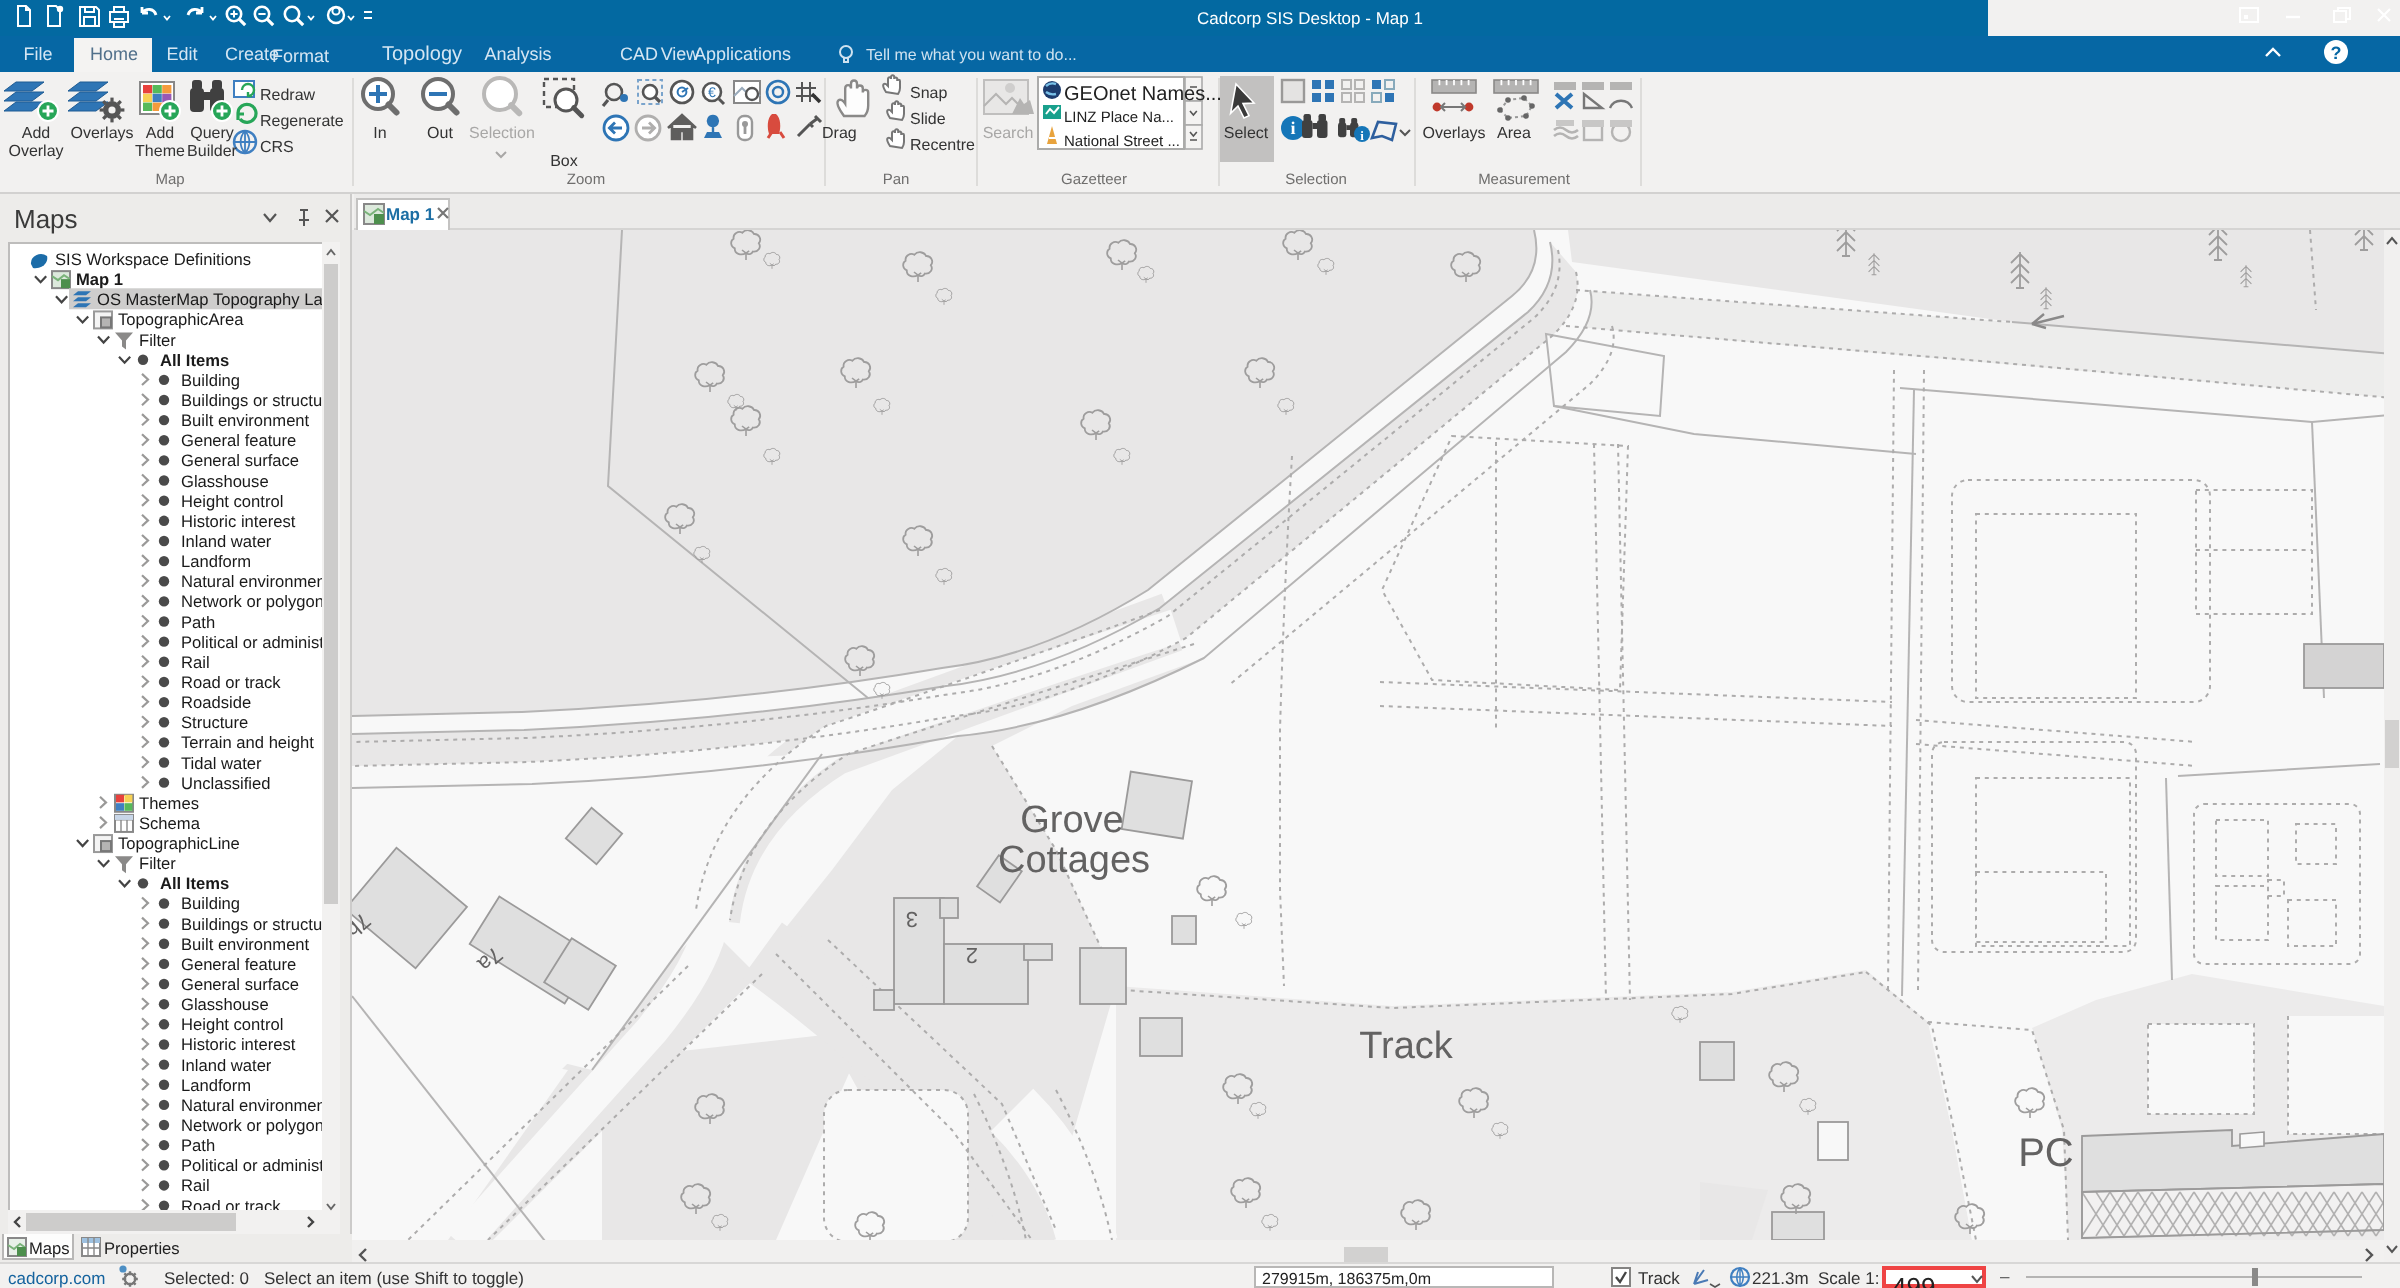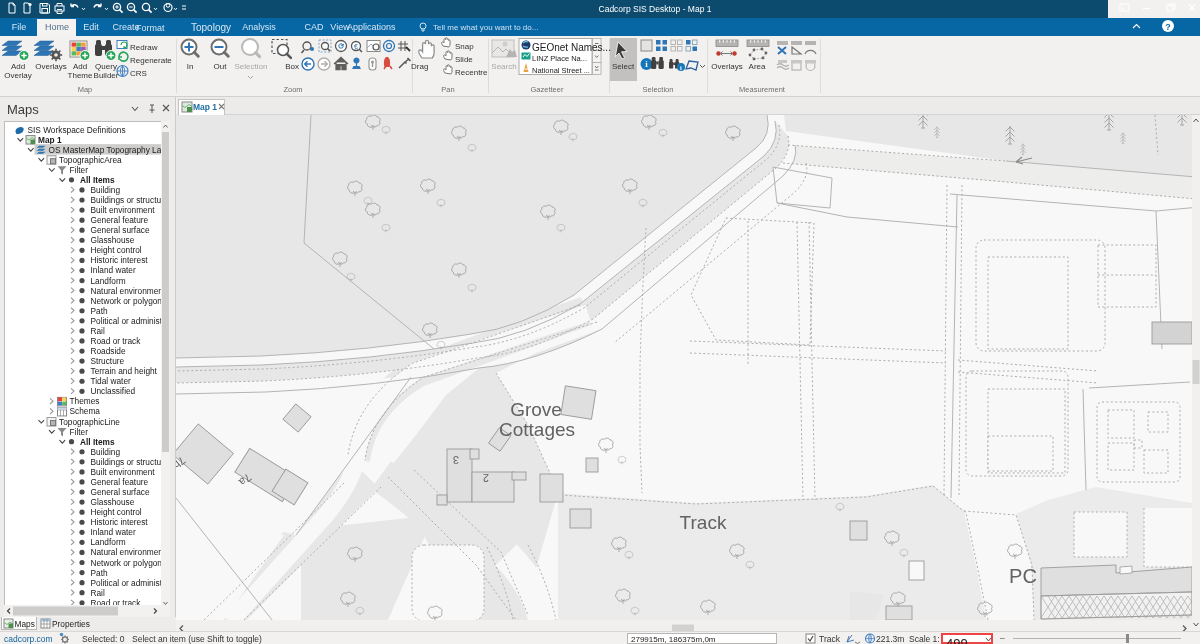--- a/index.html
+++ b/index.html
@@ -1,20 +1,20 @@
 <!DOCTYPE html>
 <html><head><meta charset="utf-8">
 <style>
 * { margin:0; padding:0; box-sizing:border-box; }
 html,body { width:1200px; height:644px; overflow:hidden; }
 body { font-family:"Liberation Sans", sans-serif; position:relative; background:#f2f1f0; }
 div { position:absolute; }
 </style></head>
 <body>
-<div style="position:absolute;left:0;top:0;width:1108px;height:18px;background:#0c4a6e">
+<div style="position:absolute;left:0;top:0;width:994px;height:18px;background:#0369a1">
     <svg width="200" height="18" style="position:absolute;left:0;top:0" fill="none" stroke="#fff" stroke-width="1">
       <path d="M9,3 h4 l2,2 v8 h-6 z M13,3 v2 h2"></path>
       <path d="M24,3 h4 l2,2 v8 h-6 z"></path>
       <circle cx="30" cy="4.5" r="1.6" fill="#fff" stroke="none"></circle>
       <path d="M40,3.5 h8 l1.5,1.5 v8 h-9.5 z"></path>
       <rect x="42" y="8.5" width="5.5" height="4.5"></rect>
       <rect x="42.5" y="3.5" width="4.5" height="2.5"></rect>
       <rect x="55" y="6" width="9" height="5"></rect>
       <path d="M57,6 v-2.5 h5 v2.5 M57,9.5 h5 M57,11 v2.5 h5 v-2.5"></path>
       <path d="M71,6.5 c2,-2.5 6,-2.5 7,1 M71,6.5 v-3 M71,6.5 h3" stroke-width="1.4"></path>
@@ -47,21 +47,21 @@
   </div>
 <div style="position:absolute;left:0;top:18px;width:1200px;height:18px;background:#0667a4">
     <div style="position:absolute;left:37px;top:1px;width:39px;height:17px;background:#f4f3f2"></div>
     <div style="position:absolute;left:-11px;top:4px;width:60px;text-align:center;font-size:9px;color:#d5e6f3">File</div>
     <div style="position:absolute;left:27px;top:4px;width:60px;text-align:center;font-size:9px;color:#51708b">Home</div>
     <div style="position:absolute;left:61px;top:4px;width:60px;text-align:center;font-size:9px;color:#d5e6f3">Edit</div>
     <div style="position:absolute;left:96px;top:4px;width:60px;text-align:center;font-size:9px;color:#d5e6f3">Create</div>
     <div style="position:absolute;left:136px;top:5px;width:60px;text-align:left;font-size:9px;color:#d5e6f3">Format</div>
     <div style="position:absolute;left:181px;top:4px;width:60px;text-align:center;font-size:10px;color:#d5e6f3">Topology</div>
     <div style="position:absolute;left:229px;top:4px;width:60px;text-align:center;font-size:9px;color:#d5e6f3">Analysis</div>
-    <div style="position:absolute;left:284px;top:4px;width:60px;text-align:center;font-size:9px;color:#d5e6f3">CAD</div>
+    <div style="position:absolute;left:269px;top:4px;width:60px;text-align:right;font-size:9px;color:#d5e6f3">CAD</div>
     <div style="position:absolute;left:302px;top:4px;width:76px;text-align:center;font-size:9px;color:#d5e6f3">View</div>
     <div style="position:absolute;left:347px;top:4px;width:60px;font-size:9px;color:#d5e6f3">Applications</div>
     <svg width="12" height="12" style="position:absolute;left:417px;top:3px" stroke="#cfe2f0" fill="none">
       <circle cx="6" cy="5" r="3"></circle>
       <path d="M5,8 v2 h2 v-2"></path>
     </svg>
     <div style="position:absolute;left:433px;top:4.5px;font-size:8px;color:#cfe2f0">Tell me what you want to do...</div>
     <svg width="70" height="18" style="position:absolute;left:1125px;top:0" fill="none" stroke="#fff">
       <path d="M8,10 l3.5,-3.5 l3.5,3.5" stroke-width="1.2"></path>
       <circle cx="43" cy="8" r="6" fill="#fff" stroke="none"></circle>
@@ -270,21 +270,21 @@
     <div style="position:absolute;left:1.0px;top:27px;width:34px;text-align:center;font-size:8px;color:#333;line-height:8.6px;white-space:nowrap">Add<br>Overlay</div>
     <div style="position:absolute;left:34.0px;top:27px;width:34px;text-align:center;font-size:8px;color:#333;line-height:8.6px;white-space:nowrap">Overlays</div>
     <div style="position:absolute;left:63.0px;top:27px;width:34px;text-align:center;font-size:8px;color:#333;line-height:8.6px;white-space:nowrap">Add<br>Theme</div>
     <div style="position:absolute;left:89.0px;top:27px;width:34px;text-align:center;font-size:8px;color:#333;line-height:8.6px;white-space:nowrap">Query<br>Builder</div>
     <div style="position:absolute;left:130px;top:7px;font-size:8px;color:#333">Redraw</div>
     <div style="position:absolute;left:130px;top:20px;font-size:8px;color:#333">Regenerate</div>
     <div style="position:absolute;left:130px;top:33px;font-size:8px;color:#333">CRS</div>
     <div style="position:absolute;left:173.0px;top:27px;width:34px;text-align:center;font-size:8px;color:#333;line-height:8.6px;white-space:nowrap">In</div>
     <div style="position:absolute;left:203.0px;top:27px;width:34px;text-align:center;font-size:8px;color:#333;line-height:8.6px;white-space:nowrap">Out</div>
     <div style="position:absolute;left:229.0px;top:27px;width:44px;text-align:center;font-size:8px;color:#a8a7a6;line-height:8.6px;white-space:nowrap">Selection</div>
-    <div style="position:absolute;left:265.0px;top:27px;width:34px;text-align:right;font-size:8px;color:#333;line-height:8.6px;white-space:nowrap">Box</div>
+    <div style="position:absolute;left:265.0px;top:41px;width:34px;text-align:center;font-size:8px;color:#333;line-height:8.6px;white-space:nowrap">Box</div>
     <div style="position:absolute;left:411.0px;top:27px;width:34px;font-size:8px;color:#333;line-height:8.6px;white-space:nowrap">Drag</div>
     <div style="position:absolute;left:455px;top:6px;font-size:8px;color:#333">Snap</div>
     <div style="position:absolute;left:455px;top:19px;font-size:8px;color:#333">Slide</div>
     <div style="position:absolute;left:455px;top:32px;font-size:8px;color:#333">Recentre</div>
     <div style="position:absolute;left:487.0px;top:27px;width:34px;text-align:center;font-size:8px;color:#a8a7a6;line-height:8.6px;white-space:nowrap">Search</div>
     <div style="position:absolute;left:606.0px;top:27px;width:34px;text-align:center;font-size:8px;color:#333;line-height:8.6px;white-space:nowrap">Select</div>
     <div style="position:absolute;left:710.0px;top:27px;width:34px;text-align:center;font-size:8px;color:#333;line-height:8.6px;white-space:nowrap">Overlays</div>
     <div style="position:absolute;left:740.0px;top:27px;width:34px;text-align:center;font-size:8px;color:#333;line-height:8.6px;white-space:nowrap">Area</div>
     <div style="position:absolute;left:532px;top:5.5px;font-size:10px;color:#222;white-space:nowrap">GEOnet Names...</div>
     <div style="position:absolute;left:532px;top:17.5px;font-size:7.5px;color:#222;white-space:nowrap">LINZ Place Na...</div>

